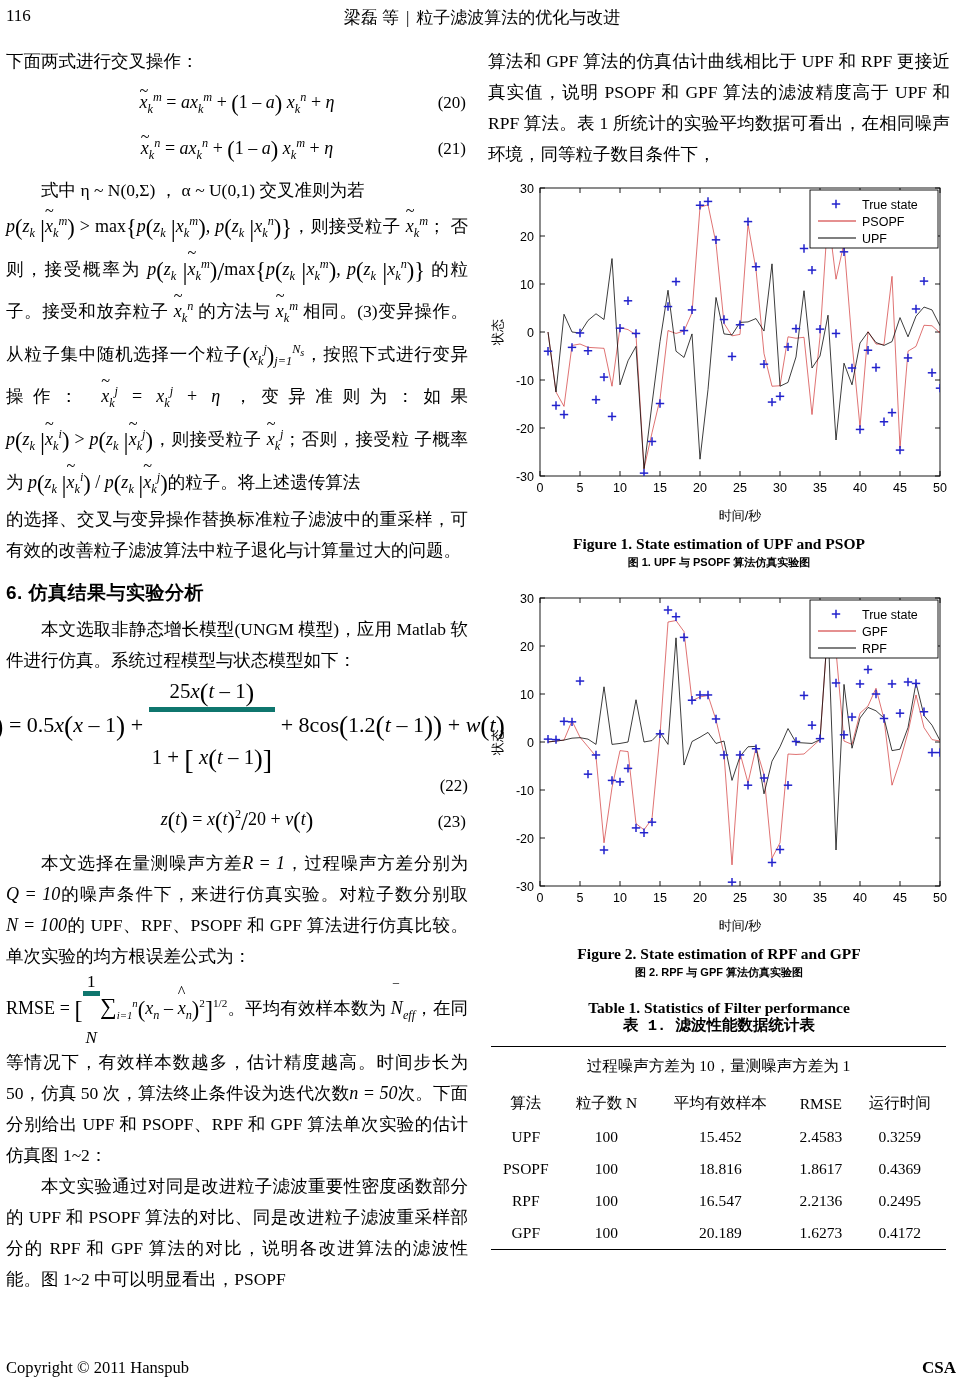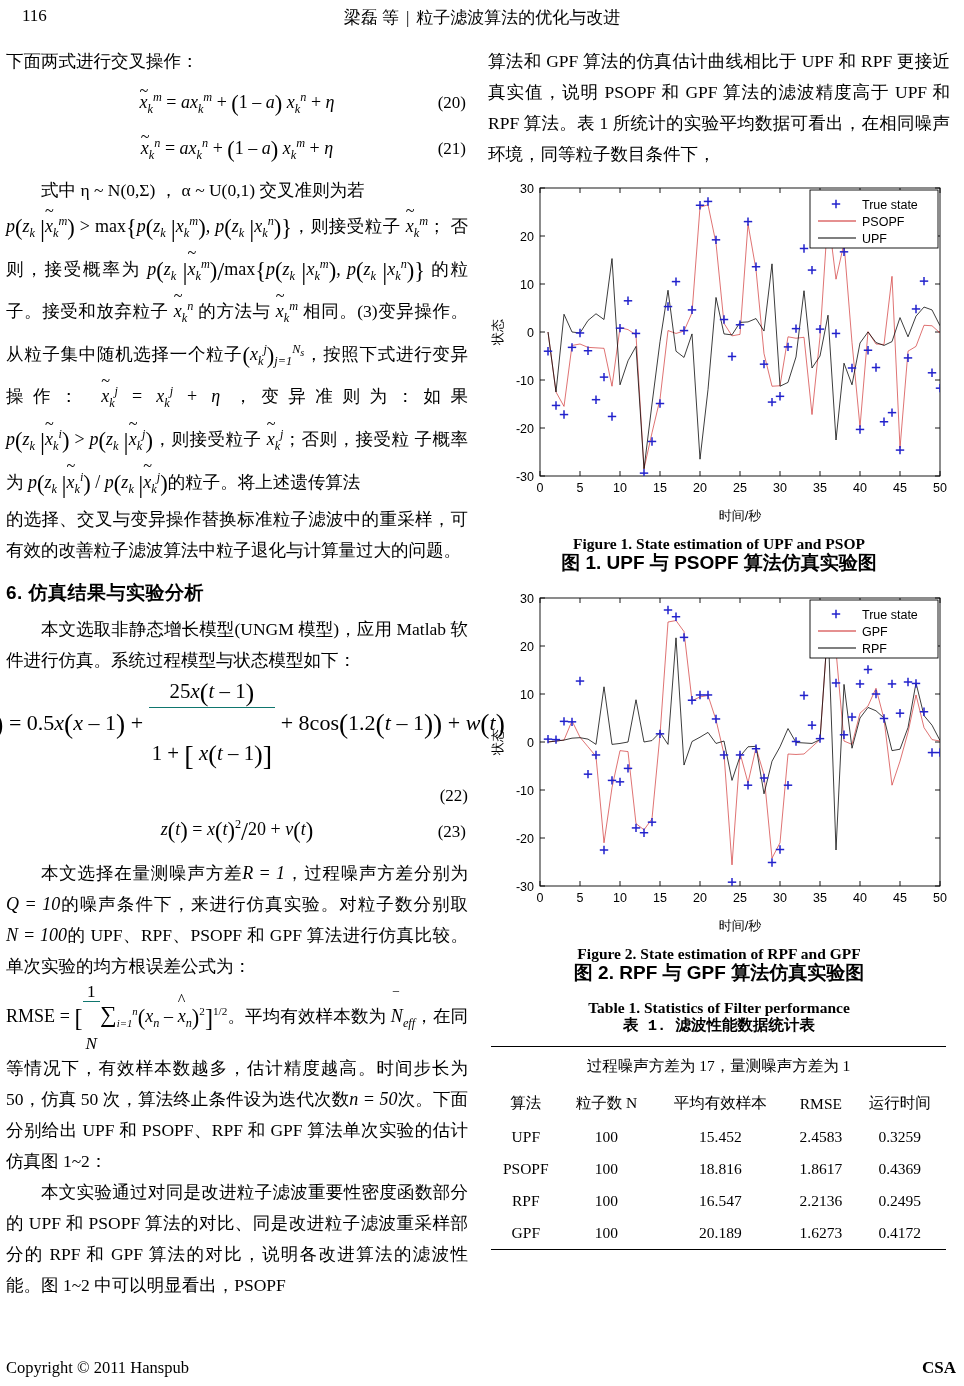--- a/index.html
+++ b/index.html
@@ -13,21 +13,21 @@
     overflow:hidden;
   }
   .page { position:relative; width:964px; height:1386px; padding:0; }
 
   
   .runhead {
     position:absolute; top:6px; left:0; width:964px;
     height:26px;
     font-size:17px;
   }
-  .runhead .folio { position:absolute; left:22px; top:0; font-size:17px; }
+  .runhead .folio { position:absolute; left:6px; top:0; font-size:17px; }
   .runhead .rh-title {
     position:absolute; left:0; width:964px; text-align:center; top:0;
     font-size:17px;
   }
   .rh-sep { margin:0 7px; }
 
   
   .col {
     position:absolute;
     top:46px;
@@ -68,42 +68,42 @@
   sup.m { font-style:italic; font-size:0.68em; }
   .tld { position:relative; display:inline-block; }
   .tld > .tchar { position:relative; }
   .tld > .bar { position:absolute; left:0; right:2px; top:-0.52em; text-align:center; font-style:normal; font-size:0.9em; line-height:1;}
   .midparen { font-size:1.25em; font-style:normal; vertical-align:-0.12em; }
   .bigbar { font-size:1.4em; font-style:normal; vertical-align:-0.2em; }
   .frac {
     display:inline-block; vertical-align:middle; text-align:center;
     font-size:0.95em; line-height:1.12;
   }
-  .frac .num { display:block; border-bottom:1px solid #0f766e; padding:0 3px; }
+  .frac .num { display:block; border-bottom:5px solid #0f766e; padding:0 3px; }
   .frac .den { display:block; padding:0 3px;margin-top:32px; }
   .sqbr { font-size:1.35em; font-style:normal; vertical-align:-0.18em;}
 
   h2.sec {
     font-family:"Liberation Sans", sans-serif;
     font-weight:bold;
     font-size:19px;
     margin:14px 0 8px 0;
     letter-spacing:0.5px;
   }
 
   
   .figblock { margin-top:6px; }
   .figcap {
     text-align:center;
     font-weight:bold;
     font-size:15.5px;
     line-height:19px;
     margin-top:8px;
   }
-  .figcap .cn { font-family:"Liberation Sans", sans-serif; font-size:19px; }
+  .figcap .cn { font-family:"Liberation Sans", sans-serif; font-size:11px; }
 
   .chartwrap { width:462px; height:350px; position:relative; }
   svg.chart { display:block; }
 
   
   .tblcap {
     text-align:center; font-weight:bold; font-size:15.5px; line-height:19px;
     margin-top:16px;
   }
   .tblcap .cn { font-family:Liberation Mono, monospace; }
@@ -170,21 +170,21 @@
 
     <h2 class="sec">6. 仿真结果与实验分析</h2>
 
     <p class="body indent">本文选取非静态增长模型(UNGM 模型)，应用 Matlab 软件进行仿真。系统过程模型与状态模型如下：</p>
 
     <div class="eq-row" style="margin:2px 0 0 0;">
       <span class="mathline" style="font-size:22px;">
         x<span class="midparen">(</span>t<span class="midparen">)</span><span class="up"> = 0.5</span>x<span class="midparen">(</span>x – <span class="up">1</span><span class="midparen">)</span><span class="up"> + </span><span class="frac"><span class="num"><span class="up">25</span>x<span class="midparen">(</span>t – <span class="up">1</span><span class="midparen">)</span></span><span class="den"><span class="up">1 + </span><span class="sqbr">[</span> x<span class="midparen">(</span>t – <span class="up">1</span><span class="midparen">)</span><span class="sqbr">]</span></span></span><span class="up"> + 8cos</span><span class="midparen">(</span><span class="up">1.2</span><span class="midparen">(</span>t – <span class="up">1</span><span class="midparen">)</span><span class="midparen">)</span><span class="up"> + </span>w<span class="midparen">(</span>t<span class="midparen">)</span>
       </span>
     </div>
-    <div style="text-align:right; font-size:17px; margin-top:14px;">(22)</div>
+    <div style="text-align:right; font-size:17px; margin-top:0;">(22)</div>
 
     <div class="eq-row">
       <span class="mathline">
         z<span class="midparen">(</span>t<span class="midparen">)</span><span class="up"> = </span>x<span class="midparen">(</span>t<span class="midparen">)</span><sup class="up" style="font-size:.68em;">2</sup><span class="bigbar">/</span><span class="up">20 + </span>v<span class="midparen">(</span>t<span class="midparen">)</span>
       </span>
       <span class="eqno">(23)</span>
     </div>
 
     <p class="body indent">
       <span>本文选择在量测噪声方差</span><span class="mathline">R = 1</span><span>，过程噪声方差分别为</span><span class="mathline">Q = 10</span><span>的噪声条件下，来进行仿真实验。对粒子数分别取</span><span class="mathline">N = 100</span><span>的 UPF、RPF、PSOPF 和 GPF 算法进行仿真比较。单次实验的均方根误差公式为：</span>
@@ -572,21 +572,21 @@
     </div>
 
     <div class="tblcap">
       <div>Table 1. Statistics of Filter performance</div>
       <div class="cn">表 1. 滤波性能数据统计表</div>
     </div>
 
     <table class="stats">
       <tbody id="stats-body">
           <tr class="rule-top">
-            <td class="cond" colspan="5">过程噪声方差为 17，量测噪声方差为 1</td>
+            <td class="cond" colspan="5">过程噪声方差为 10，量测噪声方差为 1</td>
           </tr>
           <tr class="rule-mid">
             <th>算法</th>
             <th>粒子数 N</th>
             <th>平均有效样本</th>
             <th>RMSE</th>
             <th>运行时间</th>
           </tr>
           <tr>
             <td>UPF</td>

